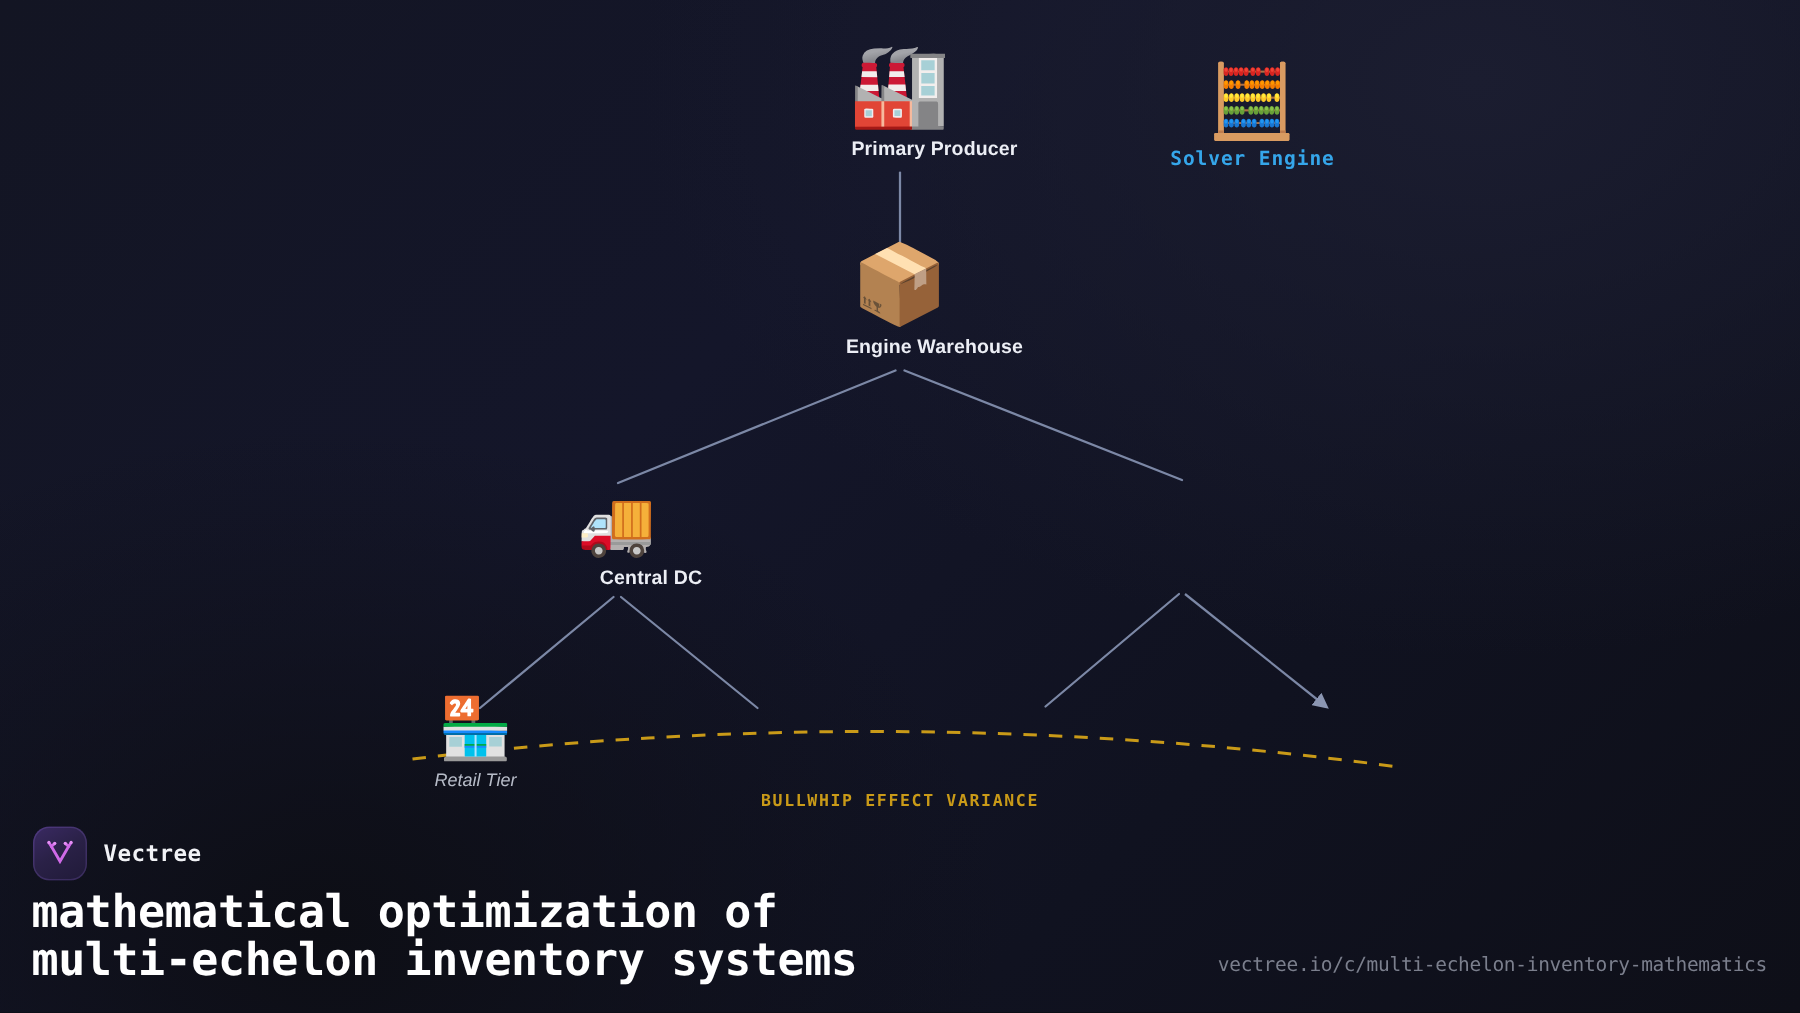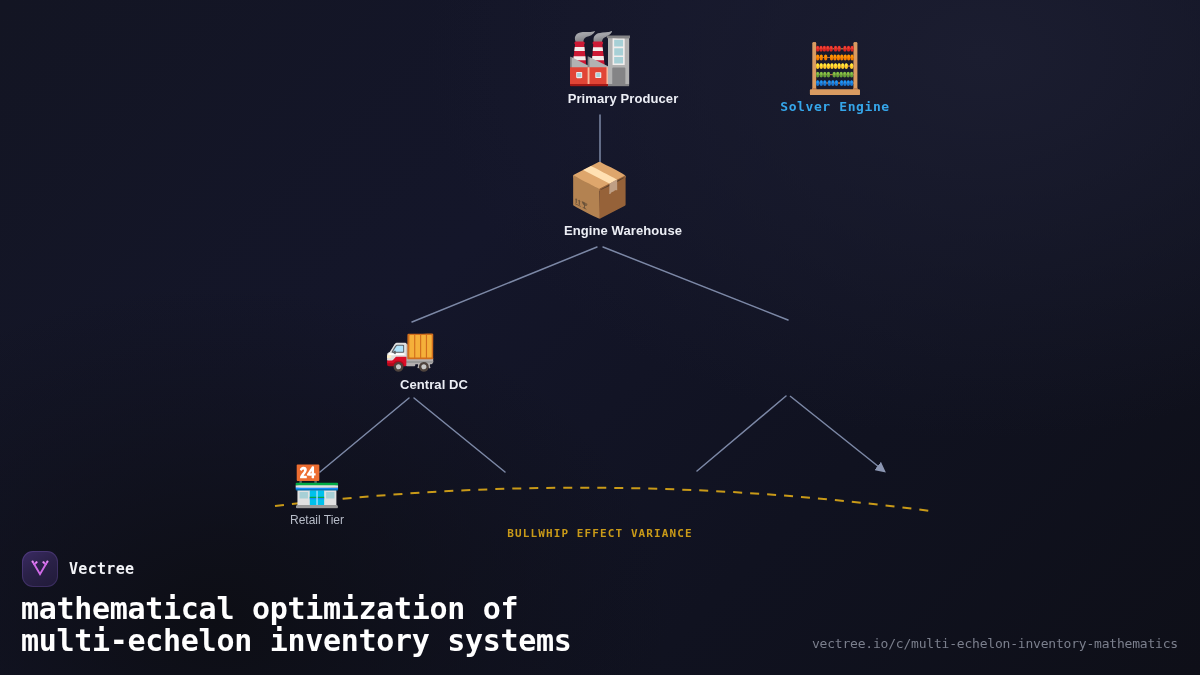--- a/index.html
+++ b/index.html
@@ -50,20 +50,21 @@
     font-weight: bold;
     color: #eceef5;
     letter-spacing: 0.1px;
     padding-left: 46px;
   }
   .label-muted {
     font-family: "Liberation Sans", sans-serif;
     font-size: 12px;
     font-weight: normal;
     color: #b7bcc8;
+    font-style: italic;
   }
   .label-accent {
     font-family: "DejaVu Sans Mono", monospace;
     font-size: 13px;
     font-weight: bold;
     color: #35a6ea;
     letter-spacing: 0.6px;
     text-align: right;
   }
 

